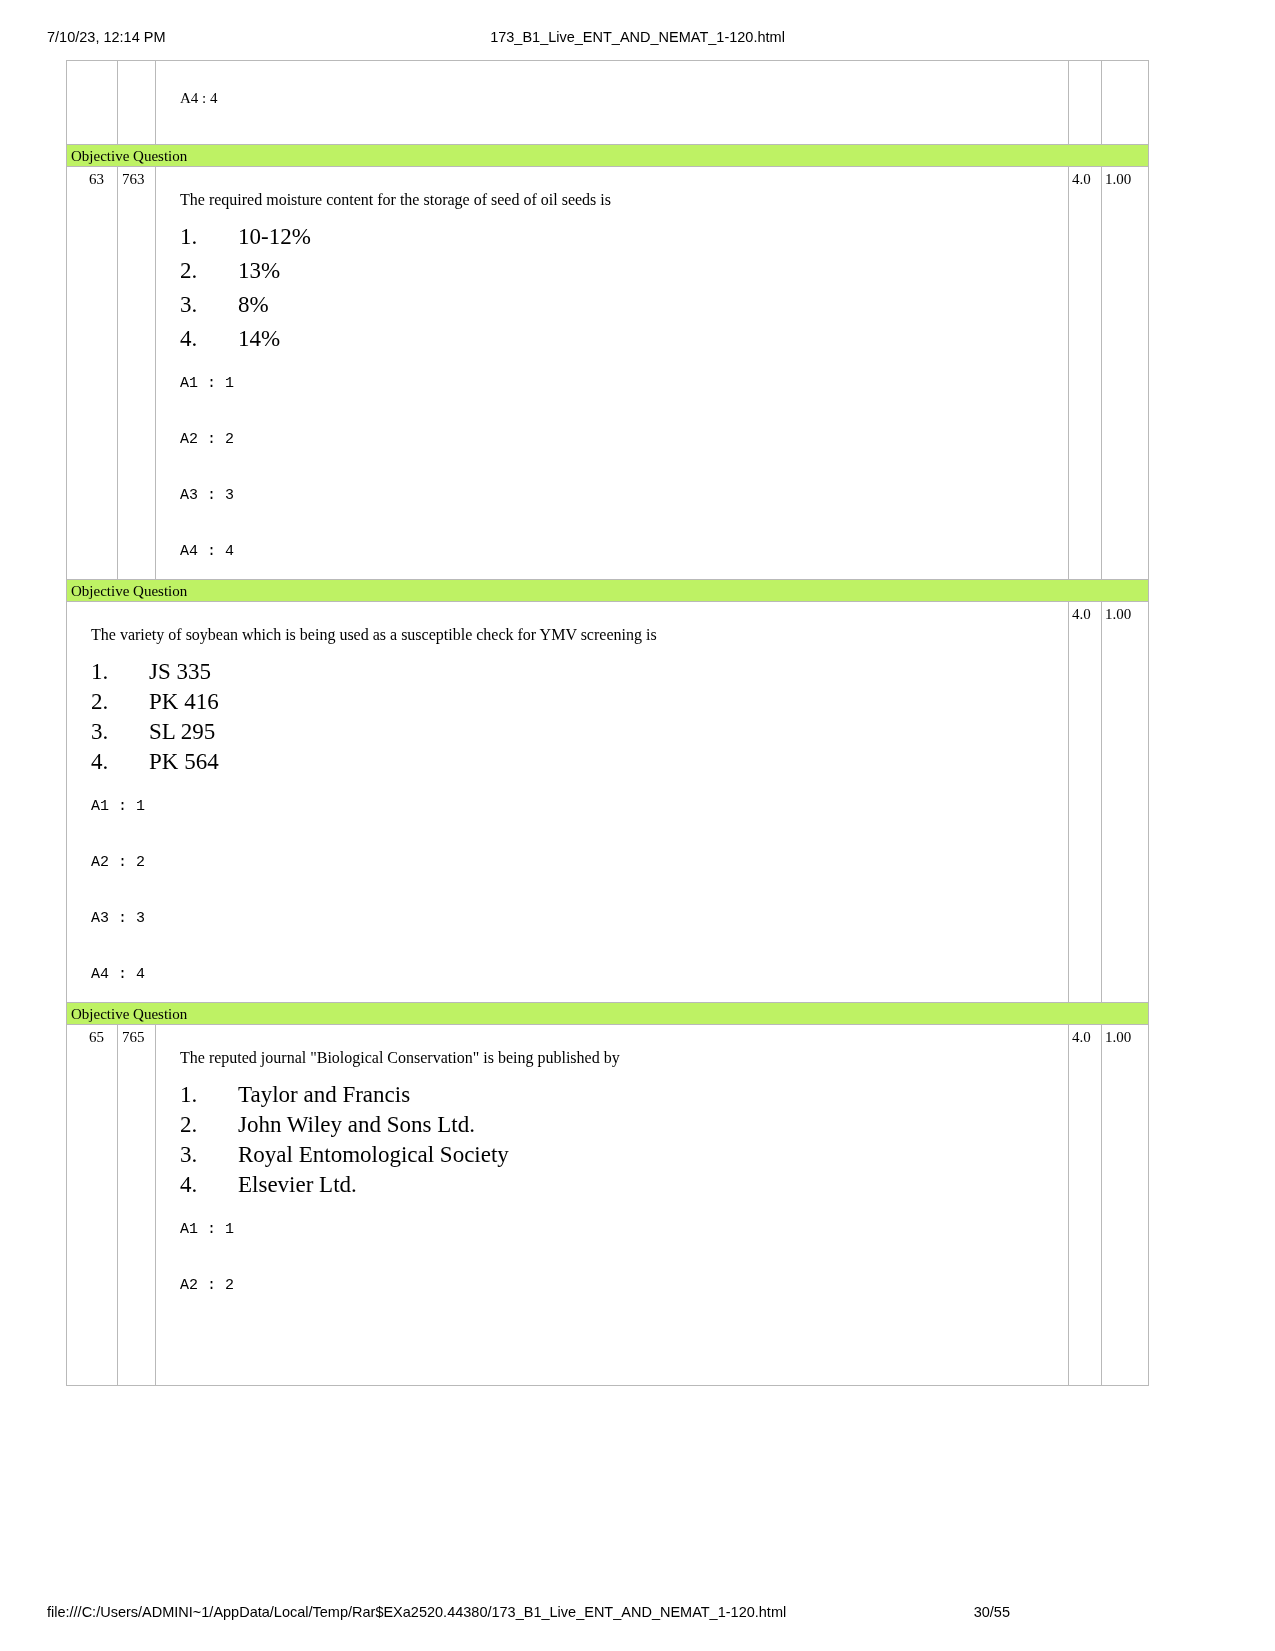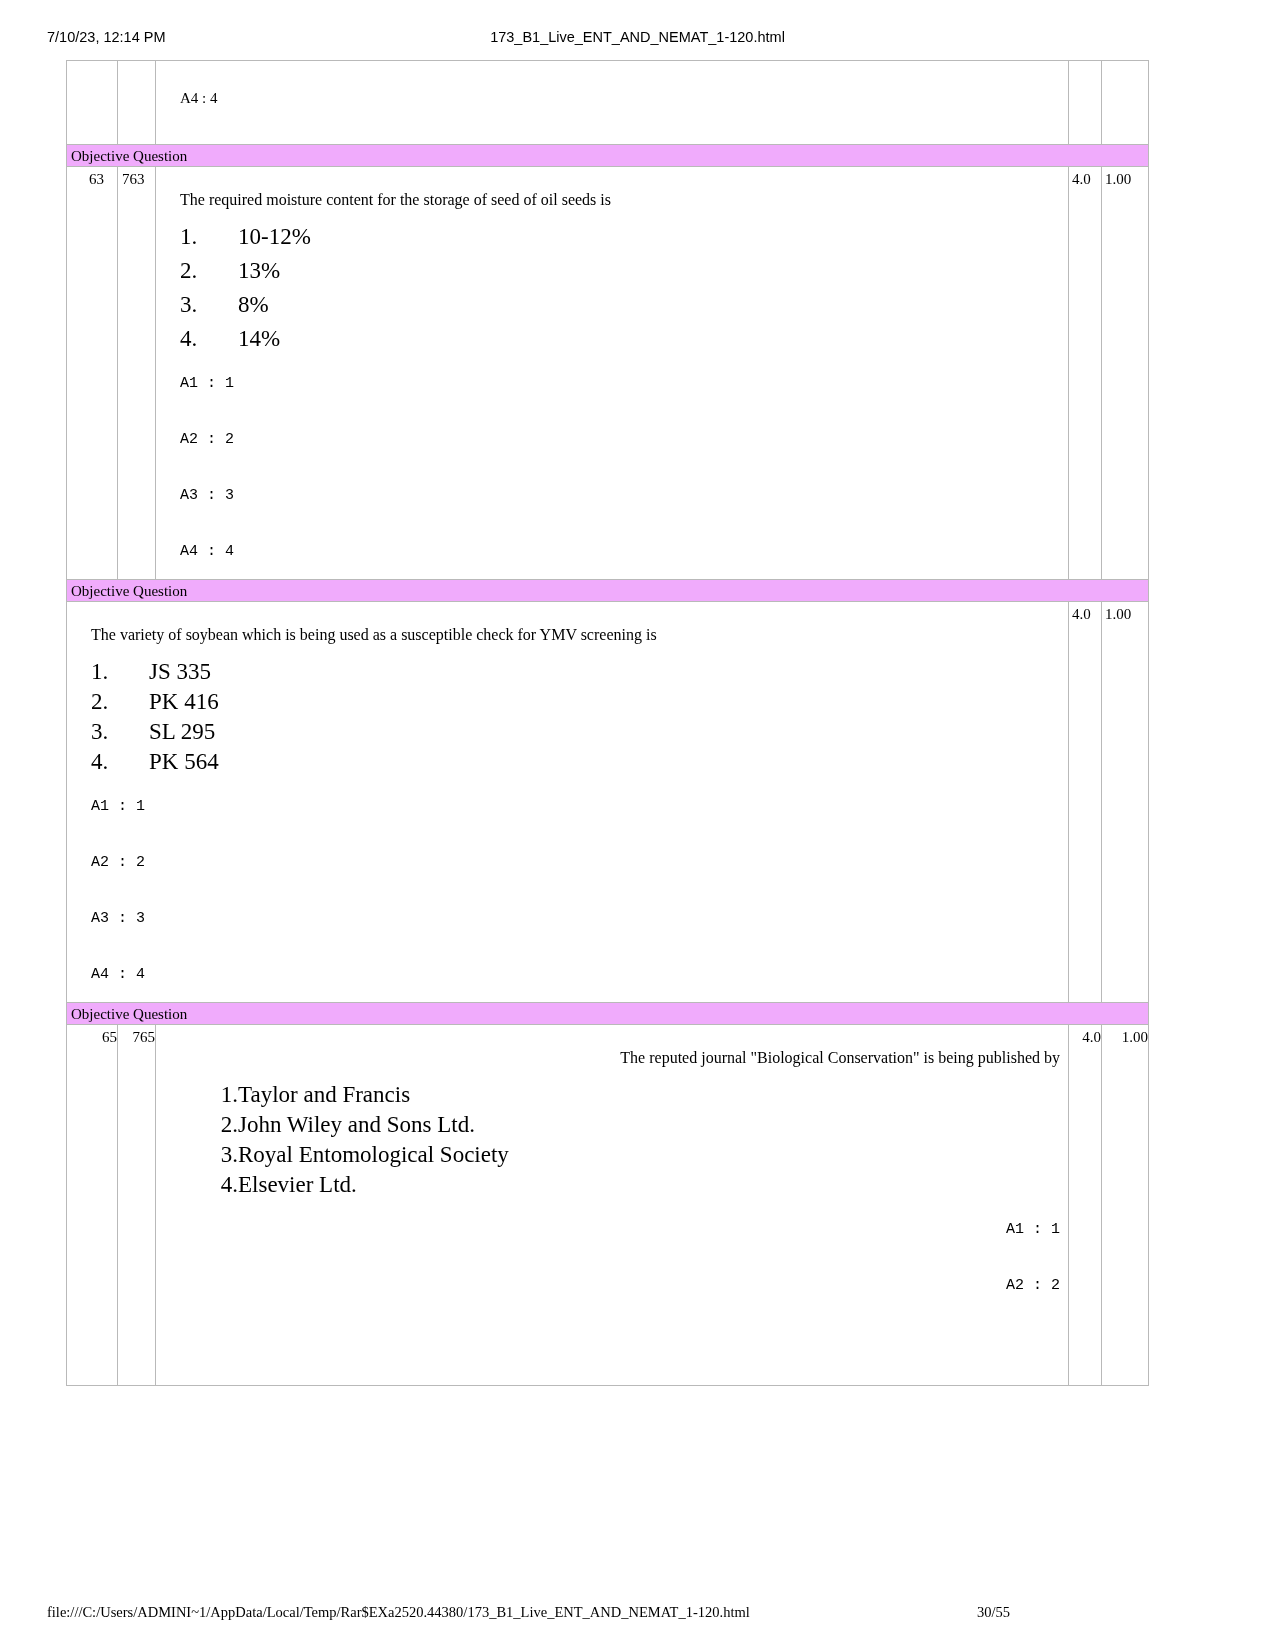--- a/index.html
+++ b/index.html
@@ -46,21 +46,21 @@
     white-space: nowrap;
   }
 
   
   .print-footer {
     position: absolute;
     bottom: 28px;
     left: 0;
     width: 1057px;
     height: 22px;
-    font-family: Liberation Serif, serif;
+    font-family: Liberation Sans, sans-serif;
     font-size: 14.5px;
     color: #000;
     line-height: 22px;
   }
   .print-footer .pf-left {
     position: absolute;
     left: 47px;
     top: 0;
     white-space: nowrap;
   }
@@ -165,21 +165,21 @@
     margin: 0 0 38px 0;
     white-space: nowrap;
   }
   .ans-row:last-child { margin-bottom: 4px; }
 
   
   .objq-bar {
     width: 1083px;
     border: 1px solid #b9b9b9;
     border-top: none;
-    background: #f0abfc;
+    background: #bef264;
     height: 22px;
   }
   .objq-bar .objq-label {
     font-size: 15px;
     line-height: 20px;
     font-family: "Liberation Serif", "DejaVu Serif", serif;
     padding: 1px 0 0 4px;
     white-space: nowrap;
   }
 
@@ -201,21 +201,20 @@
     font-family: "Liberation Serif", "DejaVu Serif", serif;
     padding: 28px 0 0 24px;
     white-space: nowrap;
   }
 
   
   .partial-bottom {
     width: 1083px;
     border: 1px solid #b9b9b9;
     border-top: none;
-    text-align: right;
   }
 </style>
 </head>
 <body>
 
 <div class="print-header">
   <span class="ph-left">7/10/23, 12:14 PM</span>
   <span class="ph-center">173_B1_Live_ENT_AND_NEMAT_1-120.html</span>
 </div>
 

